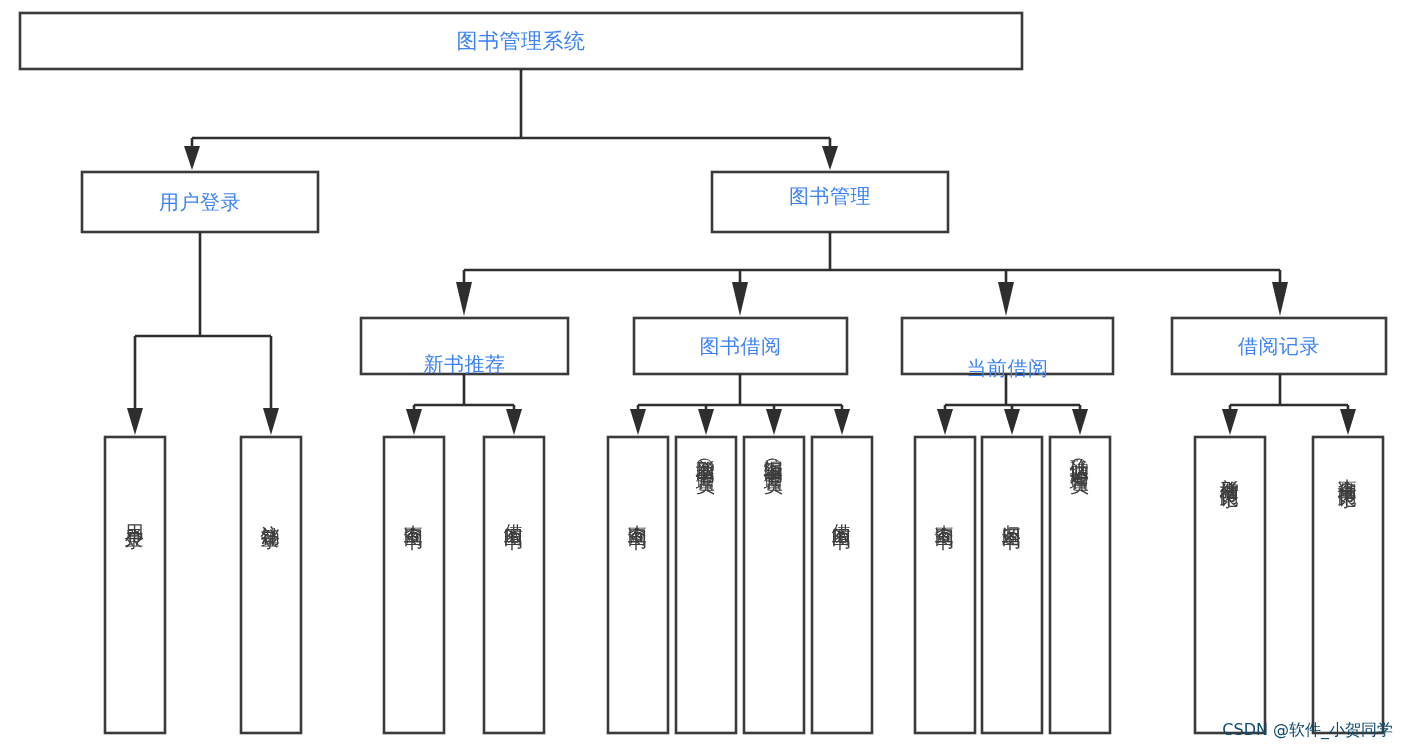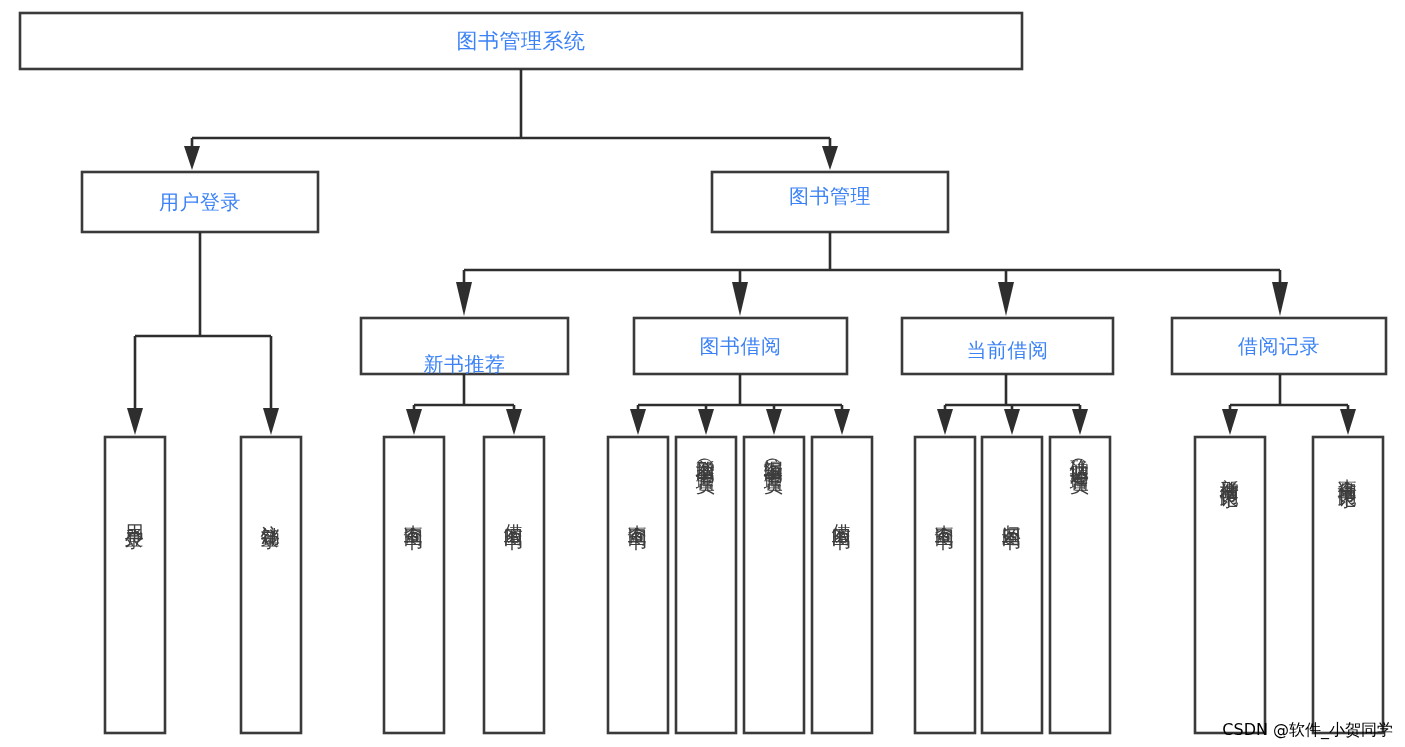--- a/index.html
+++ b/index.html
@@ -75,21 +75,21 @@
   }
   .htext.root {
     font-size: 21px;
   }
   #watermark {
     position: absolute;
     right: 12px;
     bottom: 6px;
     font-family: "DejaVu Sans", "Liberation Sans", sans-serif;
     font-size: 16px;
-    color: #000000;
+    color: #0c4a6e;
     white-space: nowrap;
     pointer-events: none;
     margin-left: 32px;
   }
 </style>
 </head>
 <body>
 
 <div id="diagram-root">
 
@@ -194,21 +194,21 @@
   <div class="box-label-holder" style="left:712px; top:172px; width:236px; height:48px;">
     <span class="htext">图书管理</span>
   </div>
 
   <div class="box-label-holder" style="left:361px; top:336px; width:207px; height:56px;">
     <span class="htext">新书推荐</span>
   </div>
   <div class="box-label-holder" style="left:634px; top:318px; width:213px; height:56px;">
     <span class="htext">图书借阅</span>
   </div>
-  <div class="box-label-holder" style="left:902px; top:318px; width:211px; height:64px;">
+  <div class="box-label-holder" style="left:902px; top:318px; width:211px; height:64px;align-items:flex-end;">
     <span class="htext">当前借阅</span>
   </div>
   <div class="box-label-holder" style="left:1172px; top:318px; width:214px; height:56px;">
     <span class="htext">借阅记录</span>
   </div>
 
   <div class="leaf-label-holder" style="left:105px; top:437px; width:60px; height:296px;">
     <span class="vtext" style="margin-top:72px;">用户登录</span>
   </div>
   <div class="leaf-label-holder" style="left:241px; top:437px; width:60px; height:296px;">

